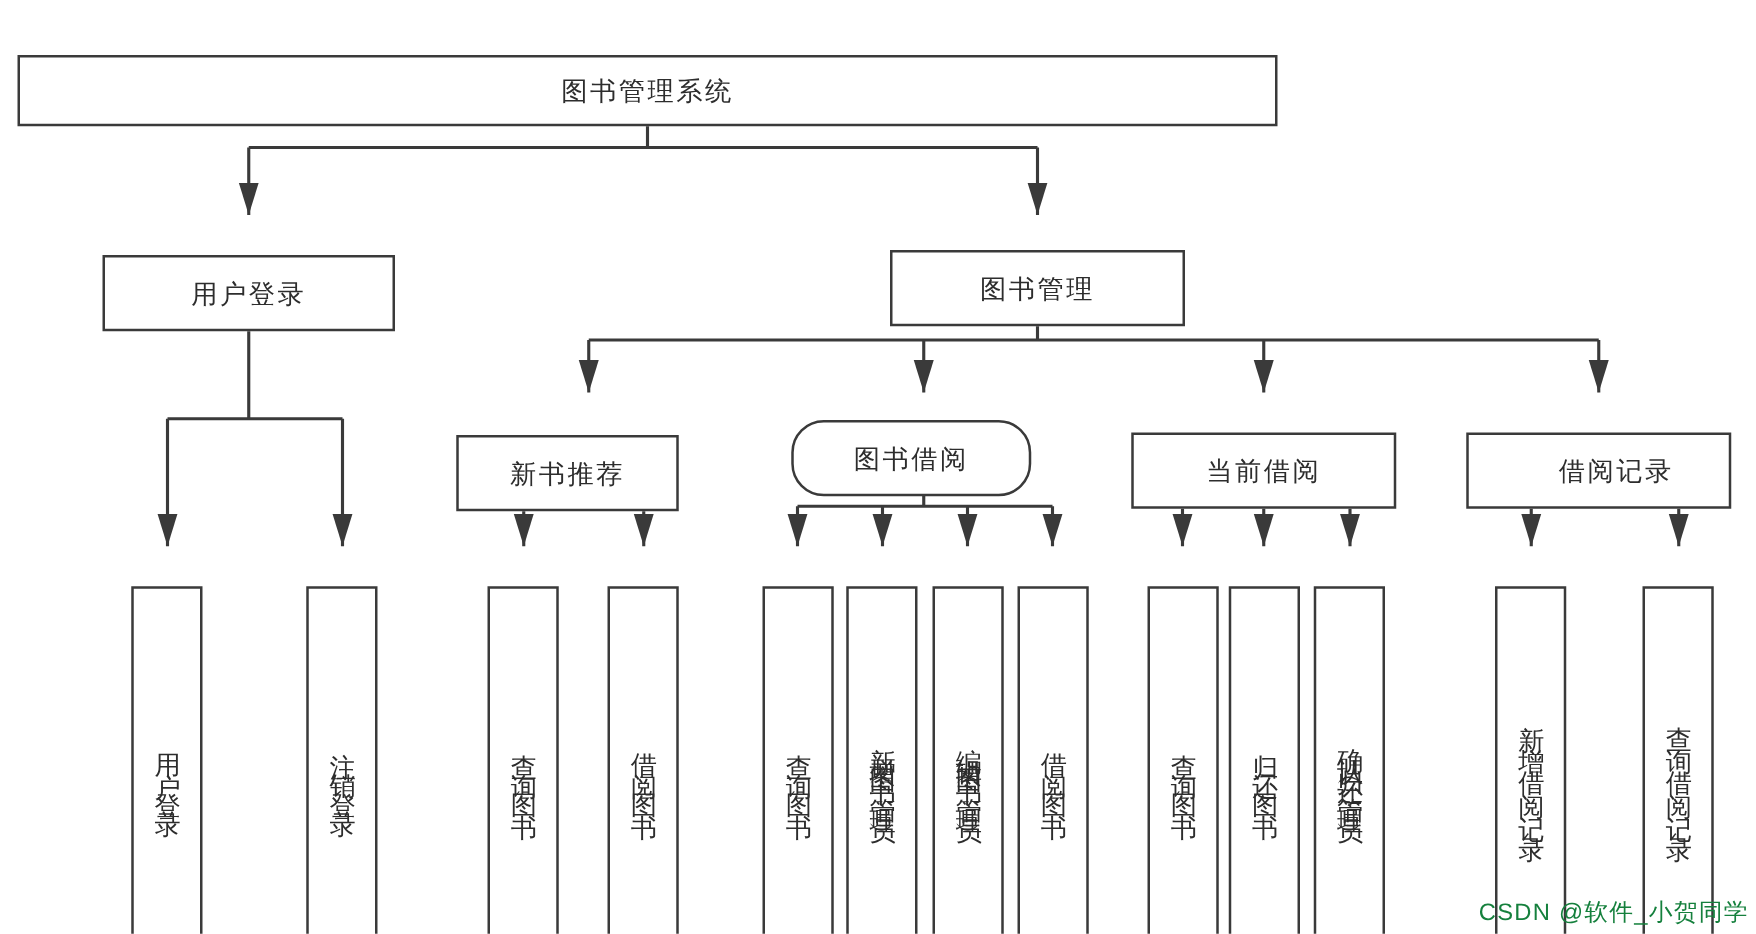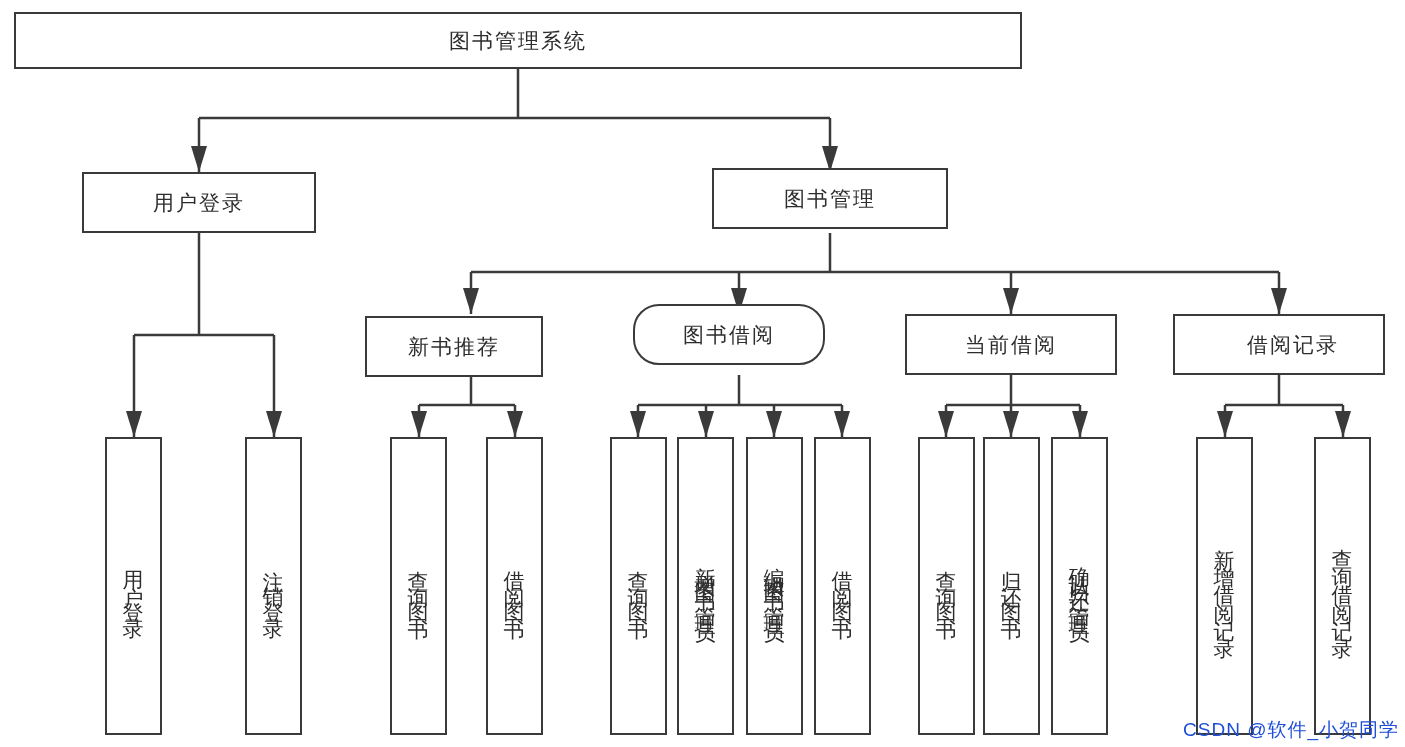--- a/index.html
+++ b/index.html
@@ -8,20 +8,21 @@
     width:1405px; height:747px; position:relative; overflow:hidden;
     font-family:"Liberation Sans","DejaVu Sans",sans-serif;
   }
   .stage { position:absolute; left:0; top:0; width:1405px; height:747px; }
   svg.wires { position:absolute; left:0; top:0; z-index:1; }
 
   .node {
     position:absolute; background:#ffffff; border:2px solid #3a3a3a;
     color:#2d2d2d; display:flex; align-items:center; justify-content:center;
     z-index:2;
+    margin-top:32px;
   }
   .hbox { font-size:21px; letter-spacing:2px; }
   .vbox span {
     writing-mode:vertical-rl; text-orientation:mixed;
     font-size:21px; letter-spacing:16px; line-height:1;
   }
   .vbox.len6 span { letter-spacing:18px; }
   .vbox.len9 span { letter-spacing:8px; }
 
   
@@ -35,21 +36,21 @@
   .leaf { top:437px; width:57px; height:298px; }
   .n-l1a { left:105px; }  .n-l1b { left:245px; }
   .n-l2a { left:390px; }  .n-l2b { left:486px; }
   .n-l3a { left:610px; }  .n-l3b { left:677px; }
   .n-l3c { left:746px; }  .n-l3d { left:814px; }
   .n-l4a { left:918px; }  .n-l4b { left:983px; } .n-l4c { left:1051px; }
   .n-l5a { left:1196px; } .n-l5b { left:1314px; }
 
   .watermark {
     position:absolute; right:6px; bottom:4px; z-index:3;
-    font-size:19px; color:#1d4ed8; letter-spacing:1px;
+    font-size:19px; color:#15803d; letter-spacing:1px;
   }
 </style>
 </head>
 <body>
 
 <div class="stage">
 
   <svg class="wires" width="1405" height="747" viewBox="0 0 1405 747">
     <defs>
       <marker id="arr" markerUnits="userSpaceOnUse" markerWidth="30" markerHeight="20" refX="26" refY="10" orient="auto">

